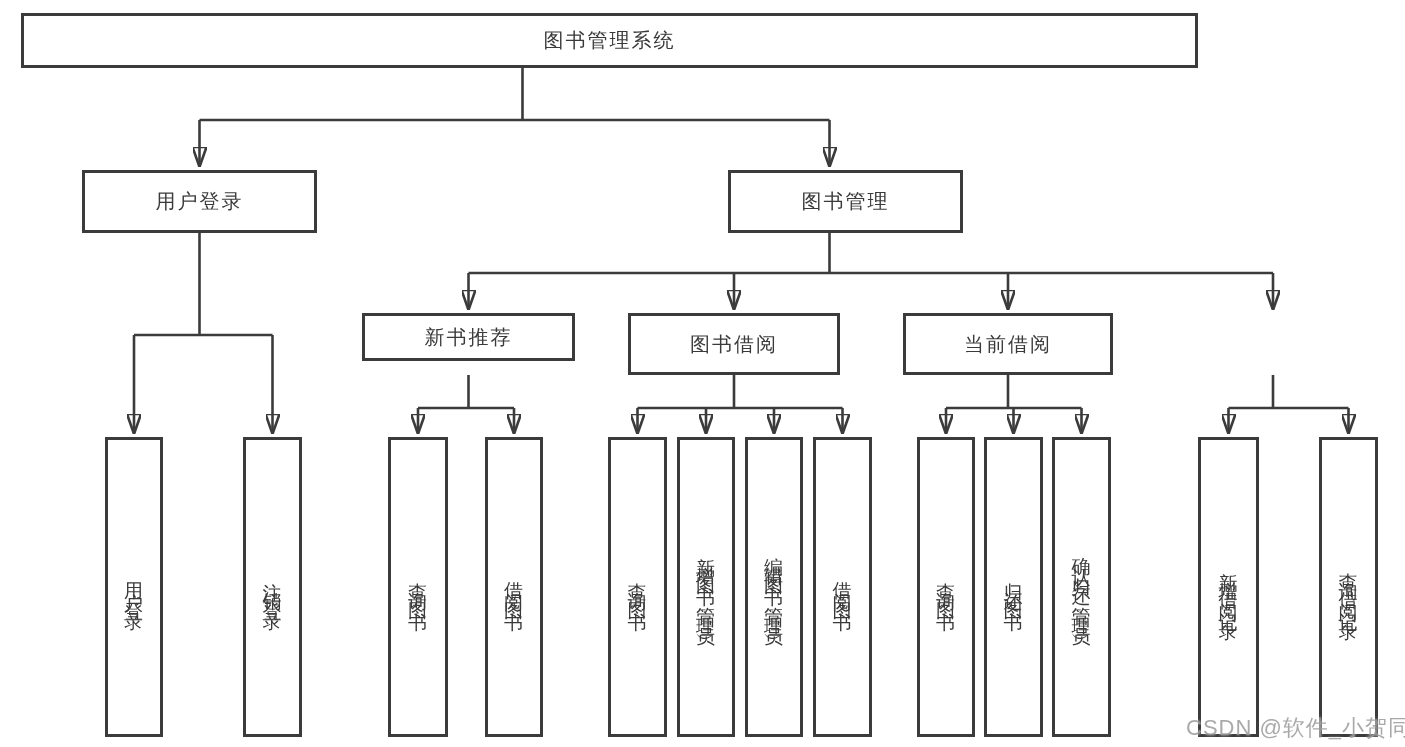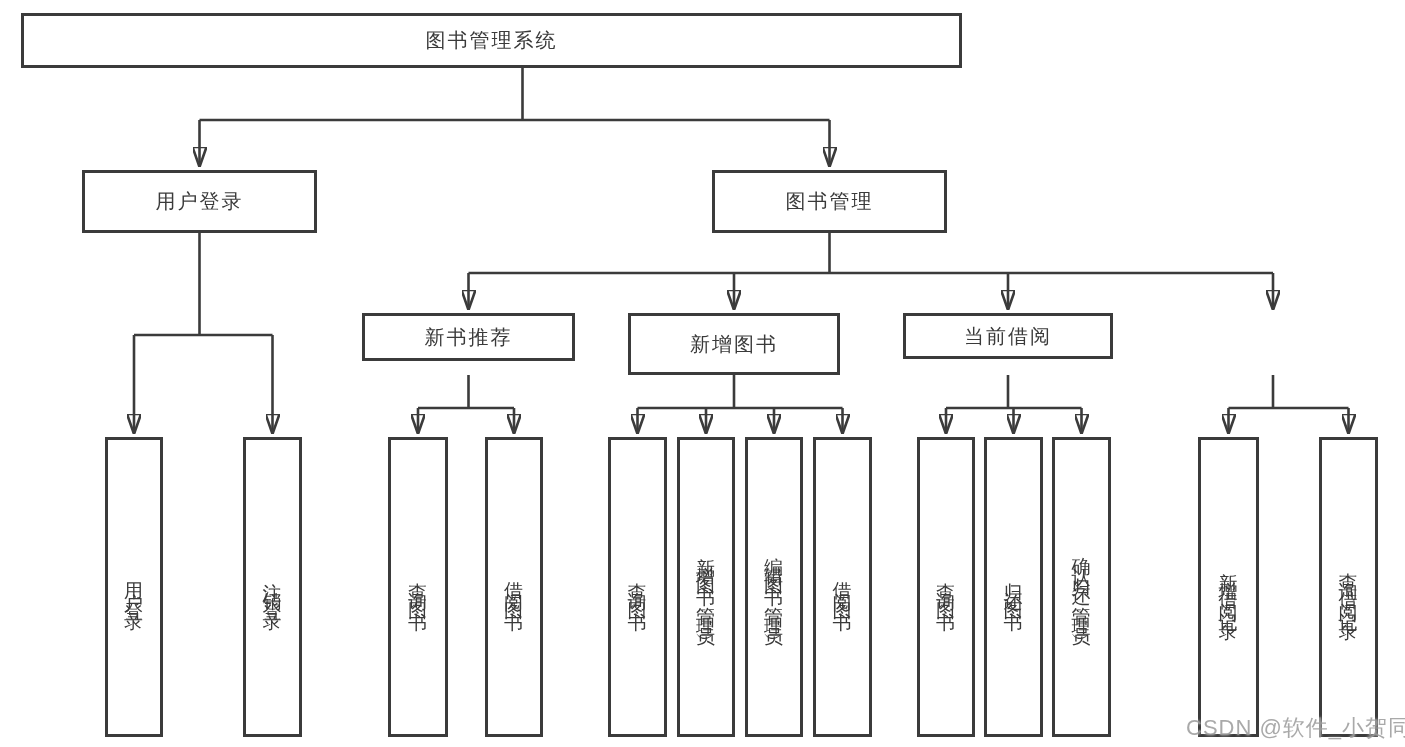--- a/index.html
+++ b/index.html
@@ -94,38 +94,38 @@
     <path d="M1008,375 V408 M946,408 H1081.5"></path>
     <line x1="946" y1="408" x2="946" y2="433" marker-end="url(#arrow)"></line>
     <line x1="1013.5" y1="408" x2="1013.5" y2="433" marker-end="url(#arrow)"></line>
     <line x1="1081.5" y1="408" x2="1081.5" y2="433" marker-end="url(#arrow)"></line>
 
     <path d="M1273,375 V408 M1228.5,408 H1348.5"></path>
     <line x1="1228.5" y1="408" x2="1228.5" y2="433" marker-end="url(#arrow)"></line>
     <line x1="1348.5" y1="408" x2="1348.5" y2="433" marker-end="url(#arrow)"></line>
   </svg>
 
-  <div class="box hbox" style="left:21px; top:13px; width:941px; height:55px;">
+  <div class="box hbox" style="left:21px; top:13px; width:1177px; height:55px;">
     <span>图书管理系统</span>
   </div>
 
   <div class="box hbox" style="left:82px; top:170px; width:235px; height:63px;">
     <span>用户登录</span>
   </div>
-  <div class="box hbox" style="left:712px; top:170px; width:235px; height:63px;">
+  <div class="box hbox" style="left:728px; top:170px; width:235px; height:63px;">
     <span>图书管理</span>
   </div>
 
   <div class="box hbox" style="left:362px; top:313px; width:213px; height:48px;">
     <span>新书推荐</span>
   </div>
   <div class="box hbox" style="left:628px; top:313px; width:212px; height:62px;">
-    <span>新增图书</span>
+    <span>图书借阅</span>
   </div>
-  <div class="box hbox" style="left:903px; top:313px; width:210px; height:46px;">
+  <div class="box hbox" style="left:903px; top:313px; width:210px; height:62px;">
     <span>当前借阅</span>
   </div>
 
   <div class="box leaf" style="left:105px; width:58px;">
     <span class="vtext">用户登录</span>
   </div>
   <div class="box leaf" style="left:243px; width:59px;">
     <span class="vtext">注销登录</span>
   </div>
 

